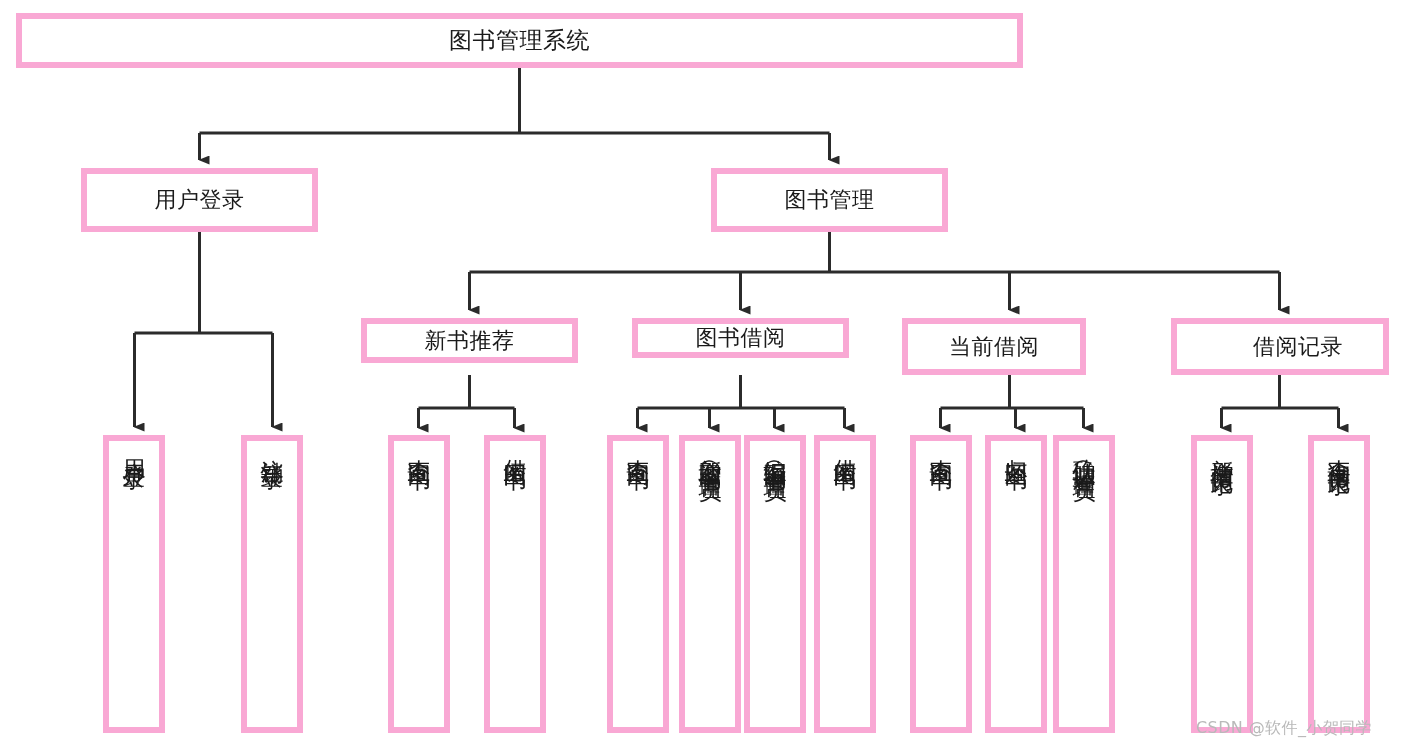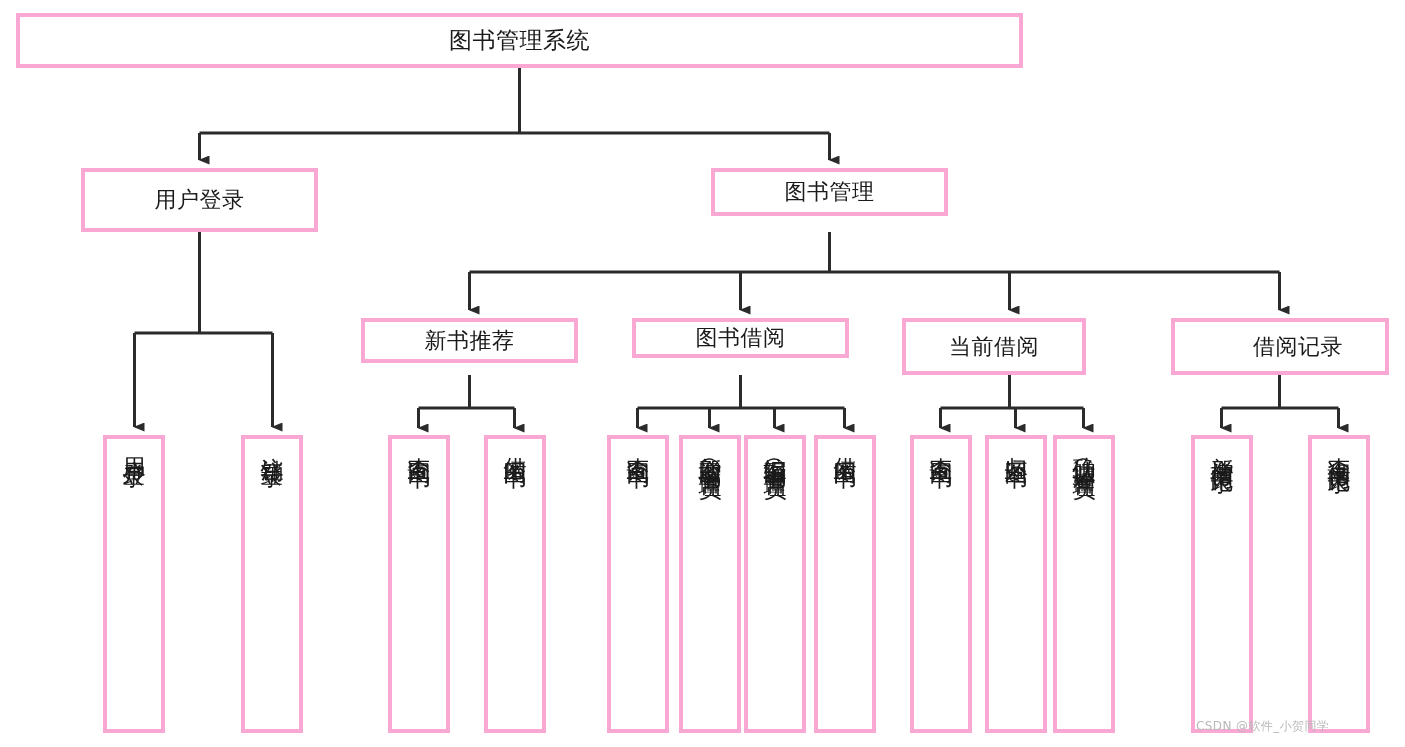--- a/index.html
+++ b/index.html
@@ -22,21 +22,21 @@
     position: absolute;
     left: 0;
     top: 0;
     width: 1405px;
     height: 747px;
   }
   .node {
     position: absolute;
     box-sizing: border-box;
     background: #ffffff;
-    border: 4px solid #f9a8d4;
+    border: 6px solid #f9a8d4;
     display: flex;
     align-items: center;
     justify-content: center;
     z-index: 2;
   }
   .node-label {
     display: block;
     text-align: center;
     color: #1a1a1a;
     line-height: 1.08;
@@ -57,21 +57,21 @@
   .node.vertical .node-label {
     writing-mode: vertical-rl;
     text-orientation: upright;
     font-size: 23px;
     letter-spacing: 3px;
     line-height: 1;
     padding-top: 0;
   }
   .watermark {
     position: absolute;
-    font-size: 12px;
+    font-size: 16px;
     color: #b9b9b9;
     white-space: nowrap;
     z-index: 3;
     letter-spacing: 0.4px;
   }
 </style>
 </head>
 <body>
 
 <div id="diagram-root">
@@ -129,21 +129,21 @@
     </g>
   </svg>
 
   <div class="node root horizontal" id="node-root" style="left: 16px; top: 13px; width: 1007px; height: 55px;">
     <span class="node-label">图书管理系统</span>
   </div>
 
   <div class="node horizontal" id="node-l2-0" style="left: 81px; top: 168px; width: 237px; height: 64px;">
     <span class="node-label">用户登录</span>
   </div>
-  <div class="node horizontal" id="node-l2-1" style="left: 711px; top: 168px; width: 237px; height: 48px;">
+  <div class="node horizontal" id="node-l2-1" style="left: 711px; top: 168px; width: 237px; height: 64px;">
     <span class="node-label">图书管理</span>
   </div>
 
   <div class="node horizontal" id="node-l3-0" style="left: 361px; top: 318px; width: 217px; height: 45px;">
     <span class="node-label">新书推荐</span>
   </div>
   <div class="node horizontal" id="node-l3-1" style="left: 632px; top: 318px; width: 217px; height: 40px;">
     <span class="node-label">图书借阅</span>
   </div>
   <div class="node horizontal" id="node-l3-2" style="left: 902px; top: 318px; width: 184px; height: 57px;">

